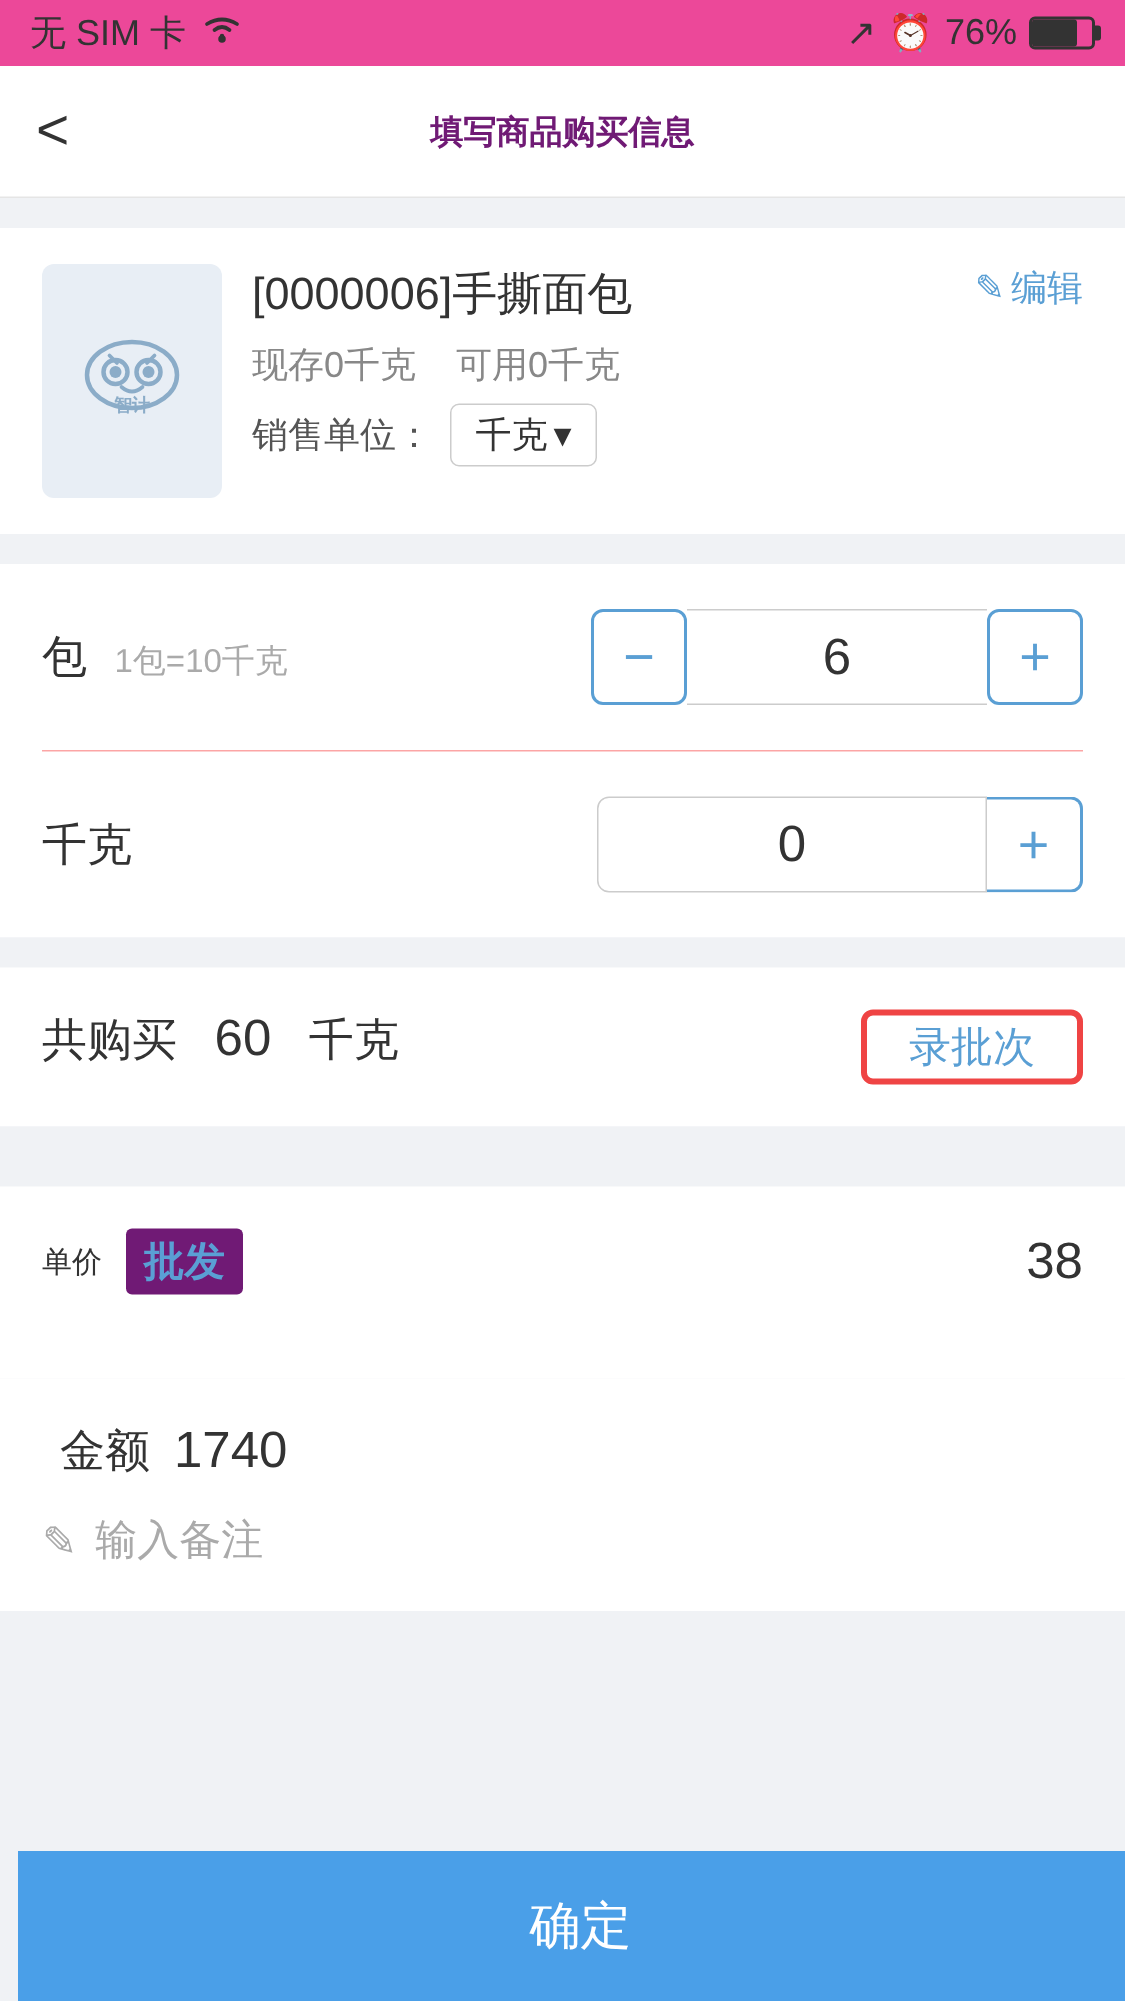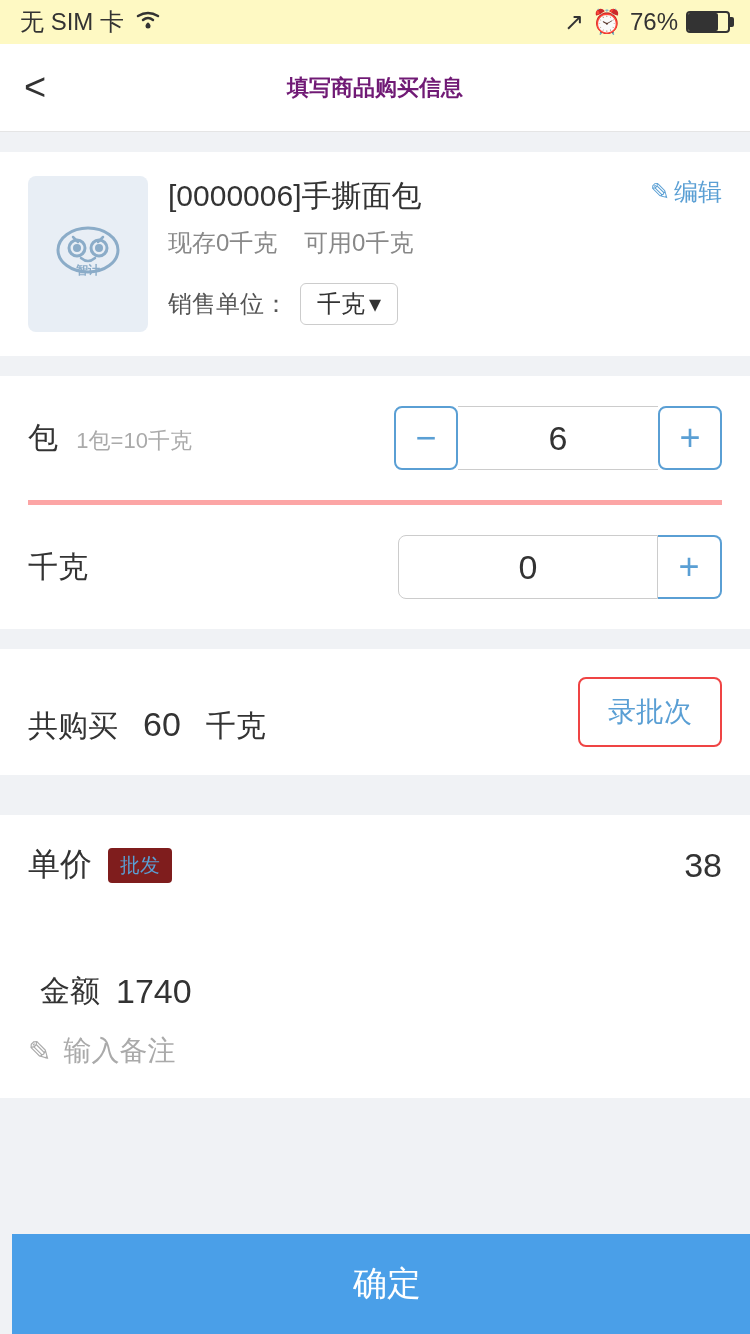--- a/index.html
+++ b/index.html
@@ -10,21 +10,21 @@
       font-family: -apple-system, "PingFang SC", "Helvetica Neue", Arial, sans-serif;
       background: #f0f2f5;
       font-size: 28px;
       color: #333;
     }
 
     
     .status-bar {
       width: 750px;
       height: 44px;
-      background: #fef9c3;
+      background: #ec4899;
       display: flex;
       align-items: center;
       justify-content: space-between;
       padding: 0 20px;
       font-size: 24px;
       color: #333;
     }
     .status-left { display: flex; align-items: center; gap: 10px; }
     .status-center { font-size: 28px; font-weight: 500; }
     .status-right { display: flex; align-items: center; gap: 8px; font-size: 24px; }
@@ -74,21 +74,21 @@
       background: #e8eef5;
       border-radius: 8px;
       display: flex; align-items: center; justify-content: center;
       flex-shrink: 0;
     }
     .owl-logo {
       font-size: 36px; color: #8bacc8; font-weight: bold;
     }
     .product-info { flex: 1; }
     .product-name { font-size: 30px; color: #333; font-weight: 500; margin-bottom: 10px; }
-    .product-stock { font-size: 24px; color: #888; margin-bottom: 24px; }
+    .product-stock { font-size: 24px; color: #888; margin-bottom: 10px; }
     .product-unit { font-size: 24px; color: #555; display: flex; align-items: center; gap: 12px; }
     .unit-select {
       border: 1px solid #ccc; border-radius: 6px;
       padding: 4px 16px; font-size: 24px; color: #333;
       background: #fff; display: flex; align-items: center; gap: 4px;
     }
     .edit-btn {
       position: absolute; right: 28px; top: 24px;
       font-size: 24px; color: #5a9fd4;
       display: flex; align-items: center; gap: 4px;
@@ -100,21 +100,21 @@
     }
 
     
     .input-section {
       background: #fff;
       padding: 0 28px;
     }
     .input-row {
       display: flex; align-items: center;
       padding: 30px 0;
-      border-bottom: 5px solid #fca5a5;
+      border-bottom: 1px solid #fca5a5;
     }
     .input-row:last-child { border-bottom: none; }
     .input-label { font-size: 30px; color: #333; flex: 1; }
     .input-hint { font-size: 22px; color: #aaa; margin-left: 10px; }
     .qty-control {
       display: flex; align-items: center; gap: 0;
     }
     .qty-btn {
       width: 64px; height: 64px;
       border: 2px solid #5a9fd4; border-radius: 8px;
@@ -142,45 +142,45 @@
       background: #fff; color: #5a9fd4;
       font-size: 36px; display: flex; align-items: center; justify-content: center;
       cursor: pointer;
     }
 
     
     .summary-section {
       background: #fff;
       padding: 28px;
       display: flex;
-      align-items: flex-end;
+      align-items: flex-start;
       justify-content: space-between;
       gap: 48px;
     }
     .summary-text { font-size: 30px; color: #333; }
     .summary-text span { font-size: 30px; }
     .record-btn {
-      border: 2px solid #ef4444; border-radius: 8px;
-      padding: 14px 28px; font-size: 28px; color: #5a9fd4;
+      border: 4px solid #ef4444; border-radius: 8px;
+      padding: 2px 28px; font-size: 28px; color: #5a9fd4;
       background: #fff; cursor: pointer;
     }
 
     
     .price-section {
       background: #fff;
       margin-top: 20px;
       padding: 28px;
     }
     .price-row {
       display: flex; align-items: center; gap: 16px; margin-bottom: 28px;
     }
-    .price-label { font-size: 32px; color: #333; }
+    .price-label { font-size: 20px; color: #333; }
     .price-tag {
-      background: #7f1d1d; color: #5a9fd4;
-      font-size: 20px; padding: 4px 12px; border-radius: 4px;
+      background: #701a75; color: #5a9fd4;
+      font-size: 27px; padding: 4px 12px; border-radius: 4px; font-weight: bold;
     }
     .price-ref-btn {
       border: 2px solid #e8a04a; border-radius: 6px;
       color: #e8a04a; font-size: 24px; padding: 6px 16px;
       background: #fff; display: flex; align-items: center; gap: 4px;
       cursor: pointer;
     }
     .price-value { font-size: 34px; color: #333; margin-left: auto; }
 
     .amount-section {

